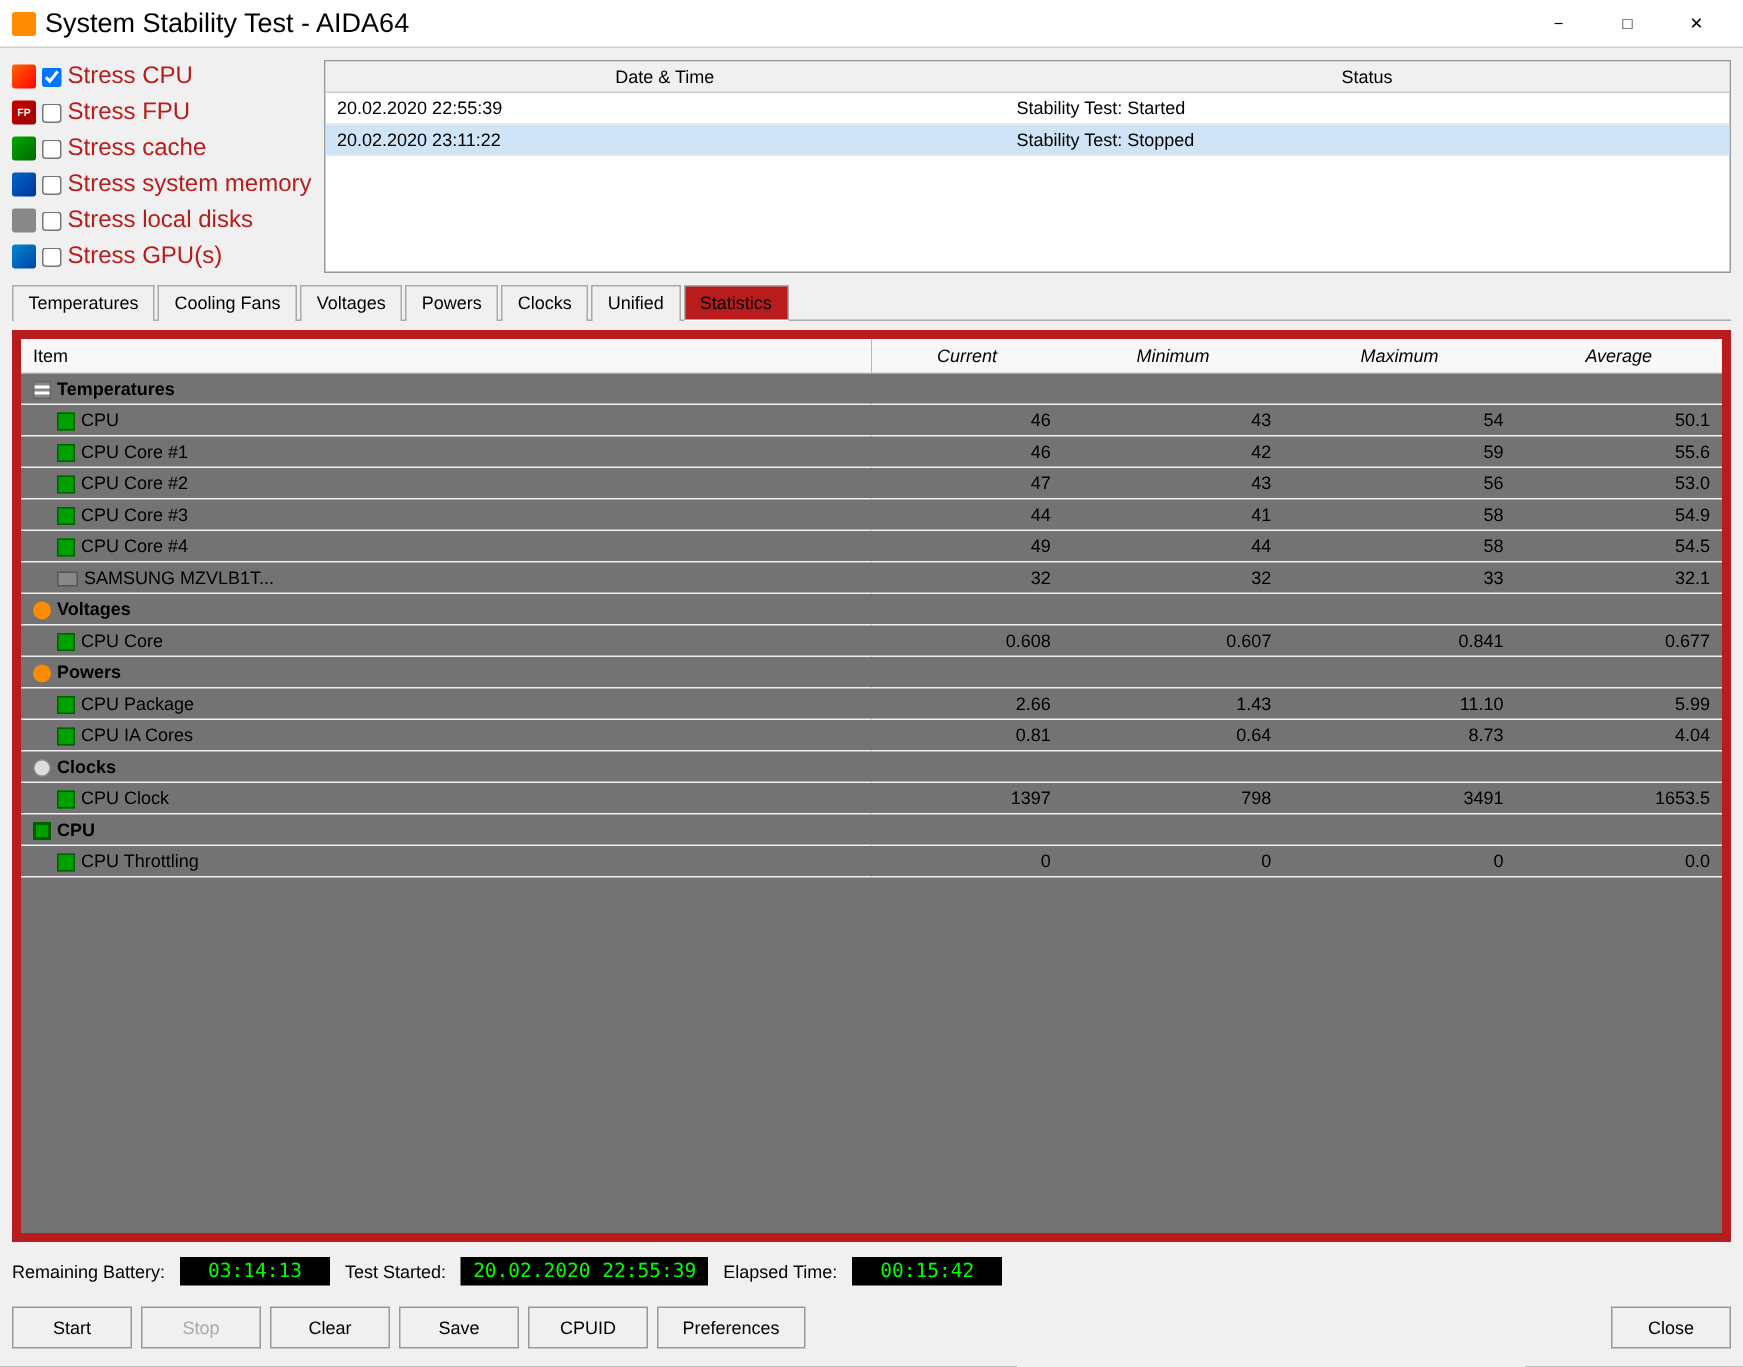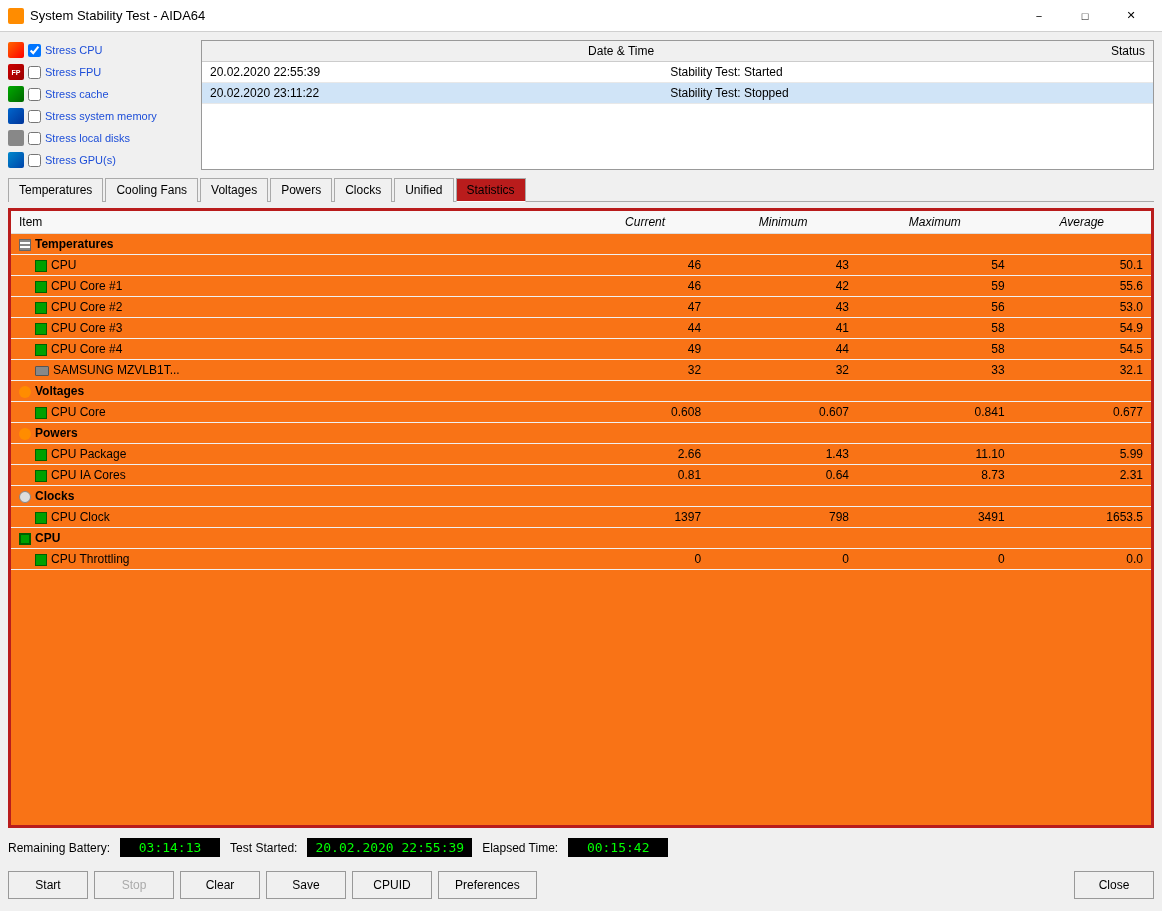--- a/index.html
+++ b/index.html
@@ -25,21 +25,21 @@
     }
     .titlebar-icon {
       width: 16px; height: 16px;
       background: #ff8c00;
       border-radius: 2px;
       margin-right: 6px;
       flex-shrink: 0;
     }
     .titlebar-title {
       flex: 1;
-      font-size: 13px;
+      font-size: 18px;
       color: #000;
     }
     .titlebar-controls {
       display: flex;
       gap: 0;
     }
     .titlebar-btn {
       width: 46px; height: 32px;
       display: flex; align-items: center; justify-content: center;
       cursor: pointer;
@@ -84,41 +84,41 @@
       width: 16px; height: 16px;
       flex-shrink: 0;
       display: flex; align-items: center; justify-content: center;
     }
     .stress-option input[type=checkbox] {
       width: 13px; height: 13px;
       margin: 0;
       cursor: pointer;
     }
     .stress-option label {
-      font-size: 11px;
-      color: #1d4ed8;
+      font-size: 16px;
+      color: #b91c1c;
       cursor: pointer;
     }
 
     
     .log-panel {
       flex: 1;
       border: 1px solid #999;
       background: #fff;
       overflow: hidden;
     }
     .log-table {
       width: 100%;
       border-collapse: collapse;
       font-size: 12px;
     }
     .log-table th {
       background: #f0f0f0;
       padding: 3px 8px;
-      text-align: right;
+      text-align: center;
       border-bottom: 1px solid #ccc;
       font-weight: normal;
       color: #000;
     }
     .log-table td {
       padding: 3px 8px;
       border-bottom: 1px solid #e8e8e8;
       color: #000;
     }
     .log-row-selected { background: #d0e4f7; margin-left: 11px; }
@@ -144,22 +144,22 @@
     .tab.active {
       background: #b91c1c;
       border-bottom: 1px solid #fff;
       z-index: 1;
       position: relative;
     }
 
     
     .stats-panel {
       flex: 1;
-      background: #f97316;
-      border: 3px solid #b91c1c;
+      background: #737373;
+      border: 6px solid #b91c1c;
       overflow-y: auto;
     }
     .stats-table {
       width: 100%;
       border-collapse: collapse;
       font-size: 12px;
     }
     .stats-table th {
       background: #f8f8f8;
       padding: 4px 8px;
@@ -458,21 +458,21 @@
         <td class="num">2.66</td>
         <td class="num">1.43</td>
         <td class="num">11.10</td>
         <td class="num">5.99</td>
       </tr>
           <tr>
         <td style="padding-left:24px;"><span class="green-icon"></span>CPU IA Cores</td>
         <td class="num">0.81</td>
         <td class="num">0.64</td>
         <td class="num">8.73</td>
-        <td class="num">2.31</td>
+        <td class="num">4.04</td>
       </tr>
           <tr>
             <td colspan="5" style="padding:3px 8px; font-weight:normal;"><span class="clock-icon"></span><strong>Clocks</strong></td>
           </tr>
           <tr>
         <td style="padding-left:24px;"><span class="green-icon"></span>CPU Clock</td>
         <td class="num">1397</td>
         <td class="num">798</td>
         <td class="num">3491</td>
         <td class="num">1653.5</td>

